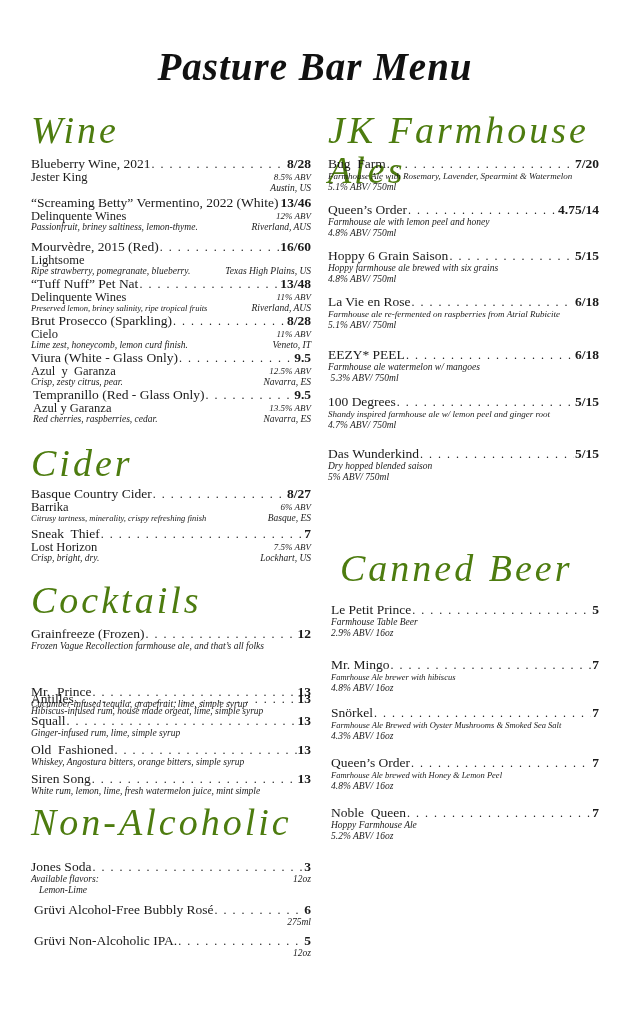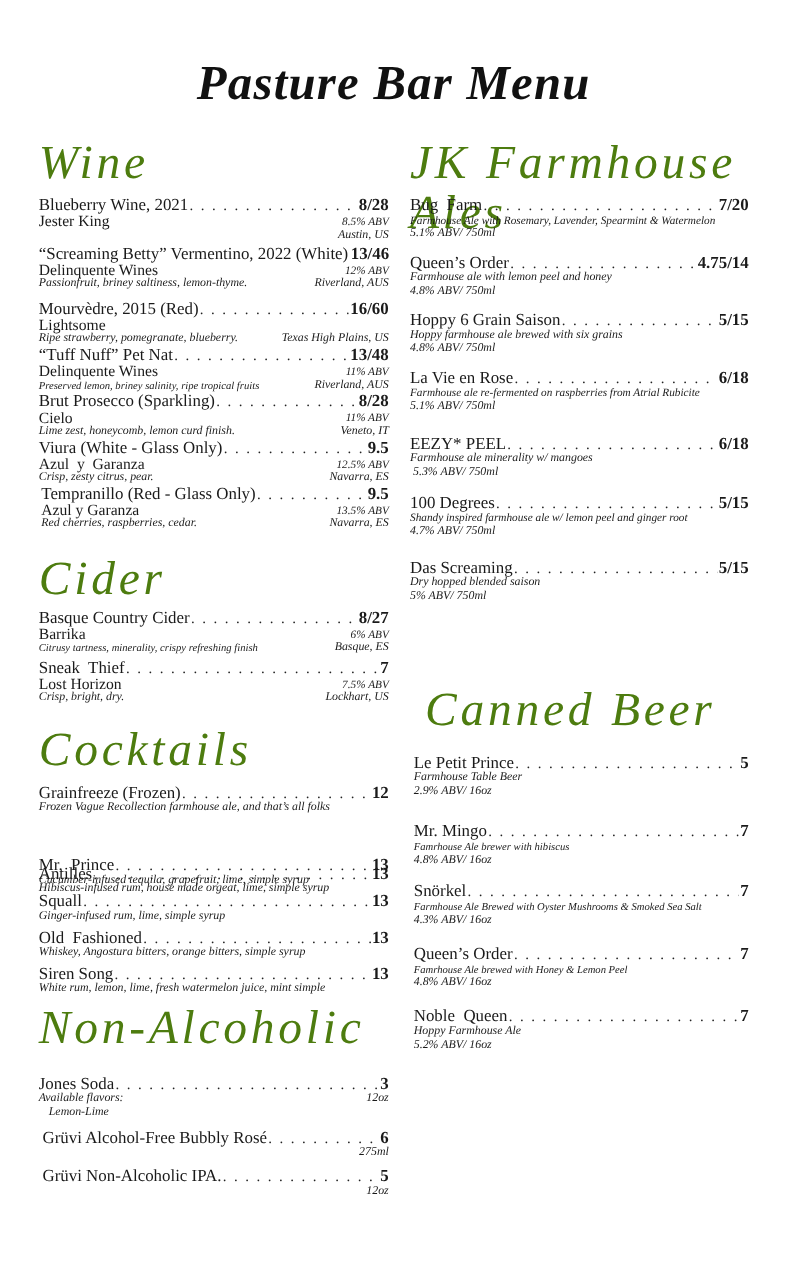--- a/index.html
+++ b/index.html
@@ -329,35 +329,35 @@
       </div>
     <div class="desc" style="font-size:9px;">Farmhouse ale re-fermented on raspberries from Atrial Rubicite</div>
     <div class="meta">5.1% ABV/ 750ml</div>
   </div>
   <div class="item" style="top:348px;">
     <div class="row">
         <span class="name">EEZY* PEEL</span>
         <span class="dots"></span>
         <span class="price">6/18</span>
       </div>
-    <div class="desc">Farmhouse ale minerality w/ mangoes</div>
+    <div class="desc">Farmhouse ale watermelon w/ mangoes</div>
     <div class="meta" style="white-space:pre;"> 5.3% ABV/ 750ml</div>
   </div>
   <div class="item" style="top:395px;">
     <div class="row">
         <span class="name">100 Degrees</span>
         <span class="dots"></span>
         <span class="price">5/15</span>
       </div>
     <div class="desc" style="font-size:9px;">Shandy inspired farmhouse ale w/ lemon peel and ginger root</div>
     <div class="meta">4.7% ABV/ 750ml</div>
   </div>
   <div class="item" style="top:447px;">
     <div class="row">
-        <span class="name">Das Screaming</span>
+        <span class="name">Das Wunderkind</span>
         <span class="dots"></span>
         <span class="price">5/15</span>
       </div>
     <div class="desc">Dry hopped blended saison</div>
     <div class="meta">5% ABV/ 750ml</div>
   </div>
 
   <div class="section" style="top:548px; left:12px;">
     <h2 class="heading">Canned Beer</h2>
   </div>

